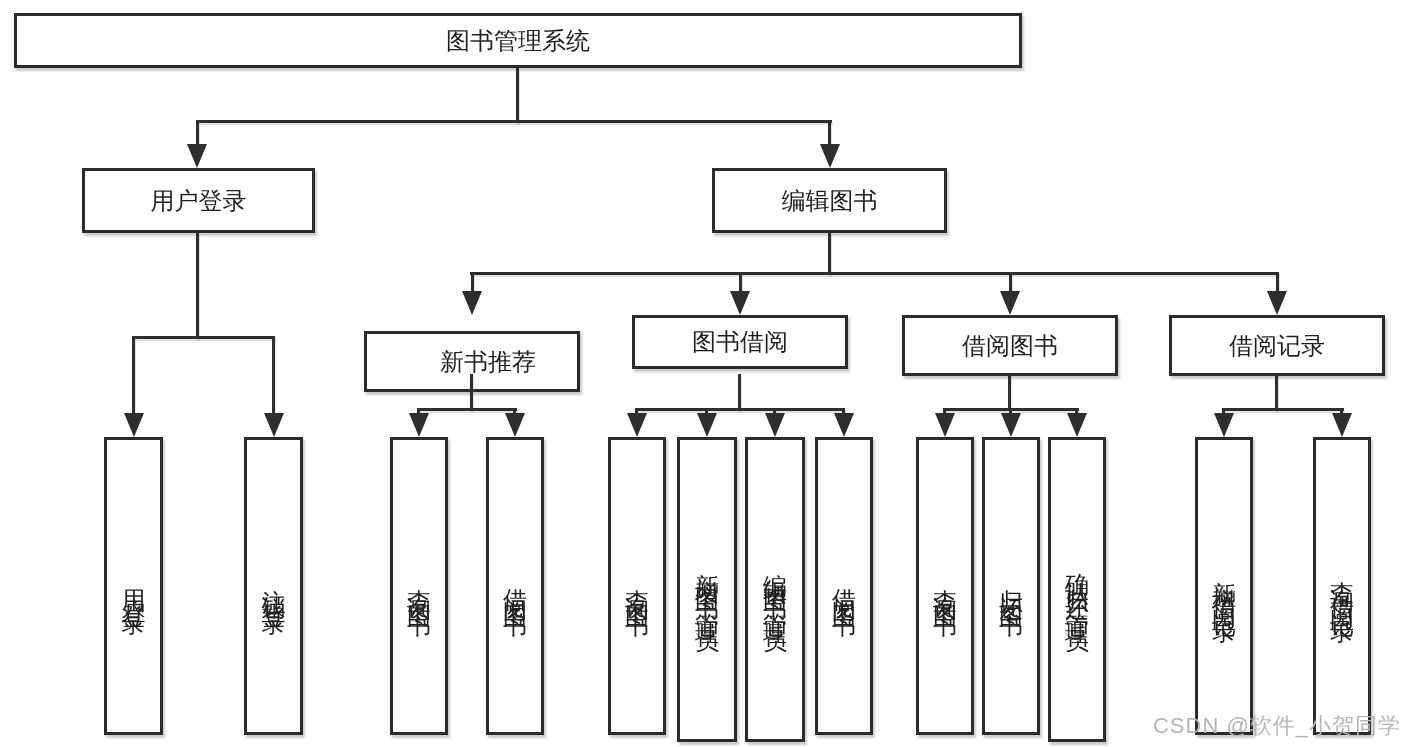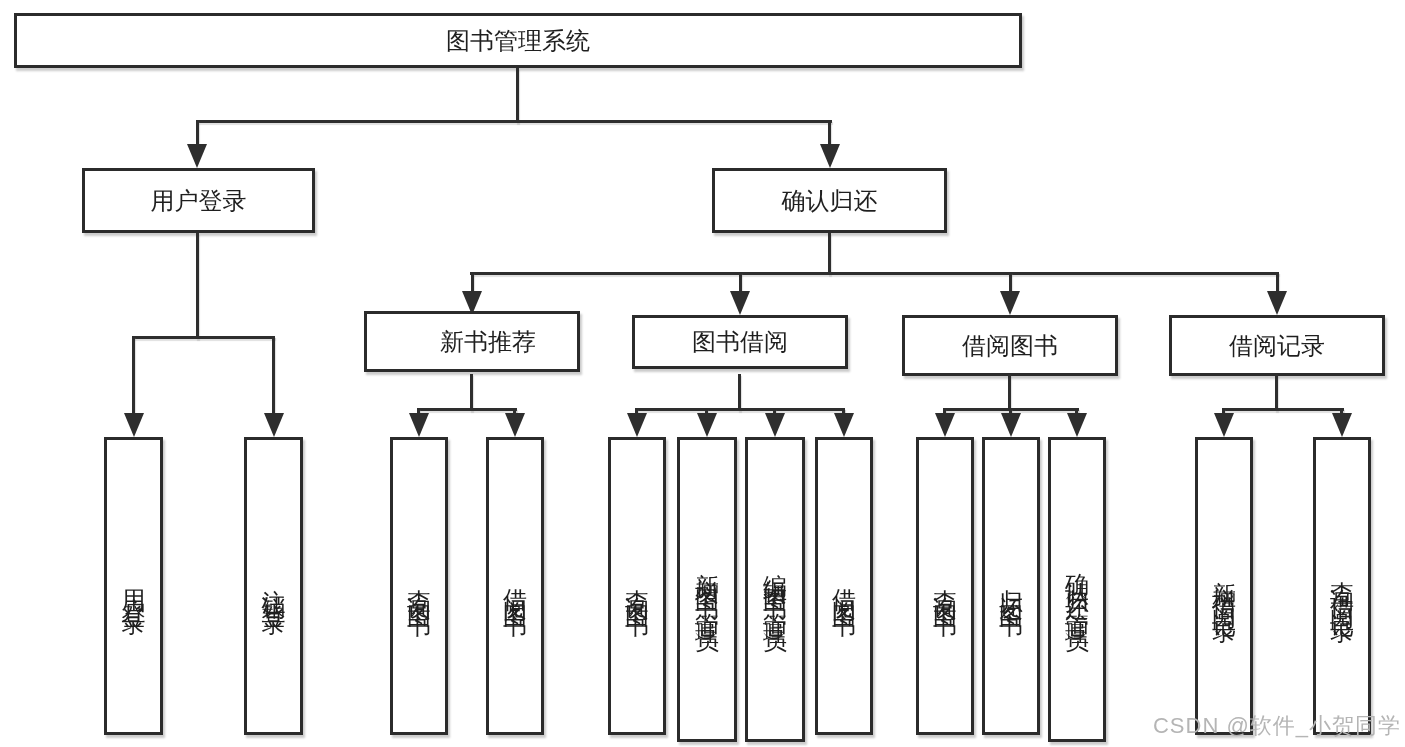--- a/index.html
+++ b/index.html
@@ -67,41 +67,41 @@
   <div class="box" style="left:14px;top:13px;width:1008px;height:55px;">图书管理系统</div>
 
   <i class="vl" style="left:516px;top:68px;height:55px;"></i>
   <i class="hl" style="left:196px;top:120px;width:636px;"></i>
   <i class="vl" style="left:196px;top:120px;height:30px;"></i>
   <i class="arr" style="left:187px;top:144px;"></i>
   <i class="vl" style="left:828px;top:120px;height:30px;"></i>
   <i class="arr" style="left:820px;top:144px;"></i>
 
   <div class="box" style="left:82px;top:168px;width:233px;height:65px;">用户登录</div>
-  <div class="box" style="left:712px;top:168px;width:235px;height:65px;">确认归还</div>
+  <div class="box" style="left:712px;top:168px;width:235px;height:65px;">编辑图书</div>
 
   <i class="vl" style="left:196px;top:233px;height:106px;"></i>
   <i class="hl" style="left:132px;top:336px;width:143px;"></i>
   <i class="vl" style="left:132px;top:336px;height:80px;"></i>
   <i class="arr" style="left:124px;top:413px;"></i>
   <i class="vl" style="left:272px;top:336px;height:80px;"></i>
   <i class="arr" style="left:264px;top:413px;"></i>
 
   <i class="vl" style="left:828px;top:233px;height:42px;"></i>
   <i class="hl" style="left:470px;top:272px;width:809px;"></i>
   <i class="vl" style="left:471px;top:272px;height:23px;"></i>
   <i class="arr" style="left:462px;top:291px;"></i>
   <i class="vl" style="left:739px;top:272px;height:23px;"></i>
   <i class="arr" style="left:730px;top:291px;"></i>
   <i class="vl" style="left:1009px;top:272px;height:23px;"></i>
   <i class="arr" style="left:1000px;top:291px;"></i>
   <i class="vl" style="left:1276px;top:272px;height:23px;"></i>
   <i class="arr" style="left:1267px;top:291px;"></i>
 
-  <div class="box" style="left:364px;top:311px;width:216px;height:61px;padding-left:32px;">新书推荐</div>
+  <div class="box" style="left:364px;top:331px;width:216px;height:61px;padding-left:32px;">新书推荐</div>
   <div class="box" style="left:632px;top:315px;width:216px;height:54px;">图书借阅</div>
   <div class="box" style="left:902px;top:315px;width:216px;height:61px;">借阅图书</div>
   <div class="box" style="left:1169px;top:315px;width:216px;height:61px;">借阅记录</div>
 
   <i class="vl" style="left:470px;top:374px;height:37px;"></i>
   <i class="hl" style="left:417px;top:408px;width:100px;"></i>
   <i class="vl" style="left:417px;top:408px;height:12px;"></i>
   <i class="arr" style="left:409px;top:413px;"></i>
   <i class="vl" style="left:513px;top:408px;height:12px;"></i>
   <i class="arr" style="left:505px;top:413px;"></i>

